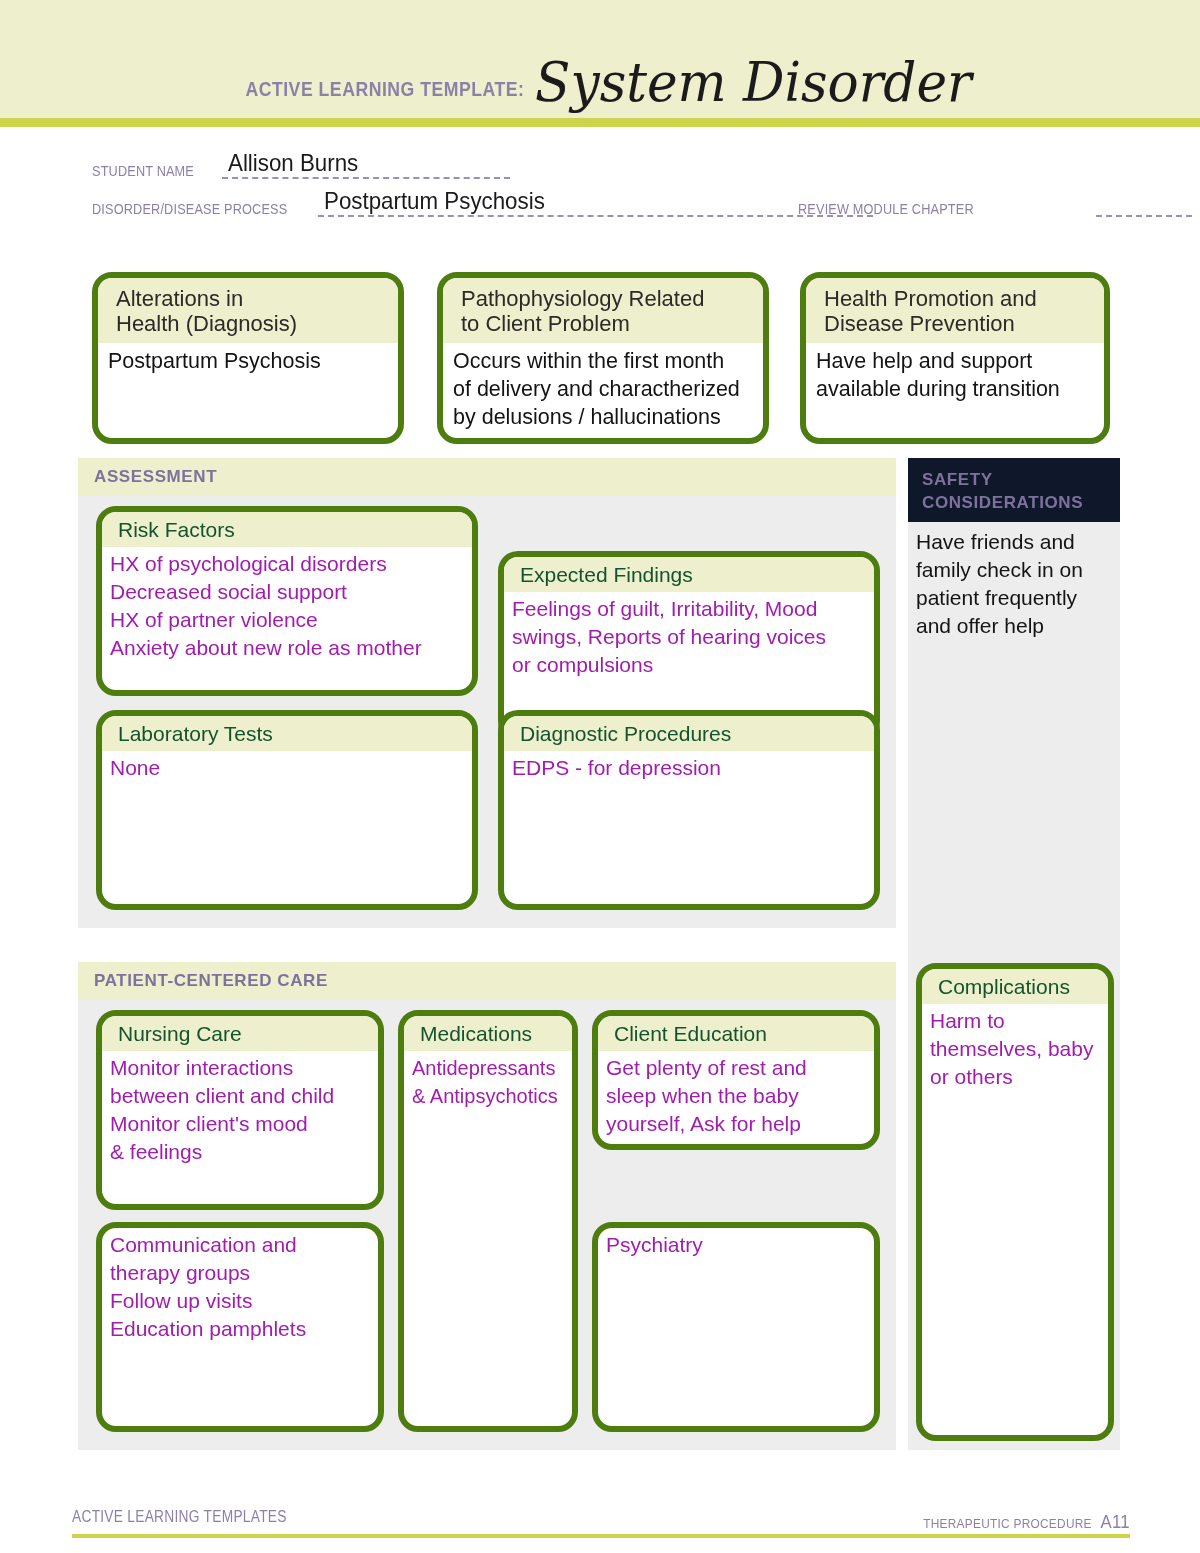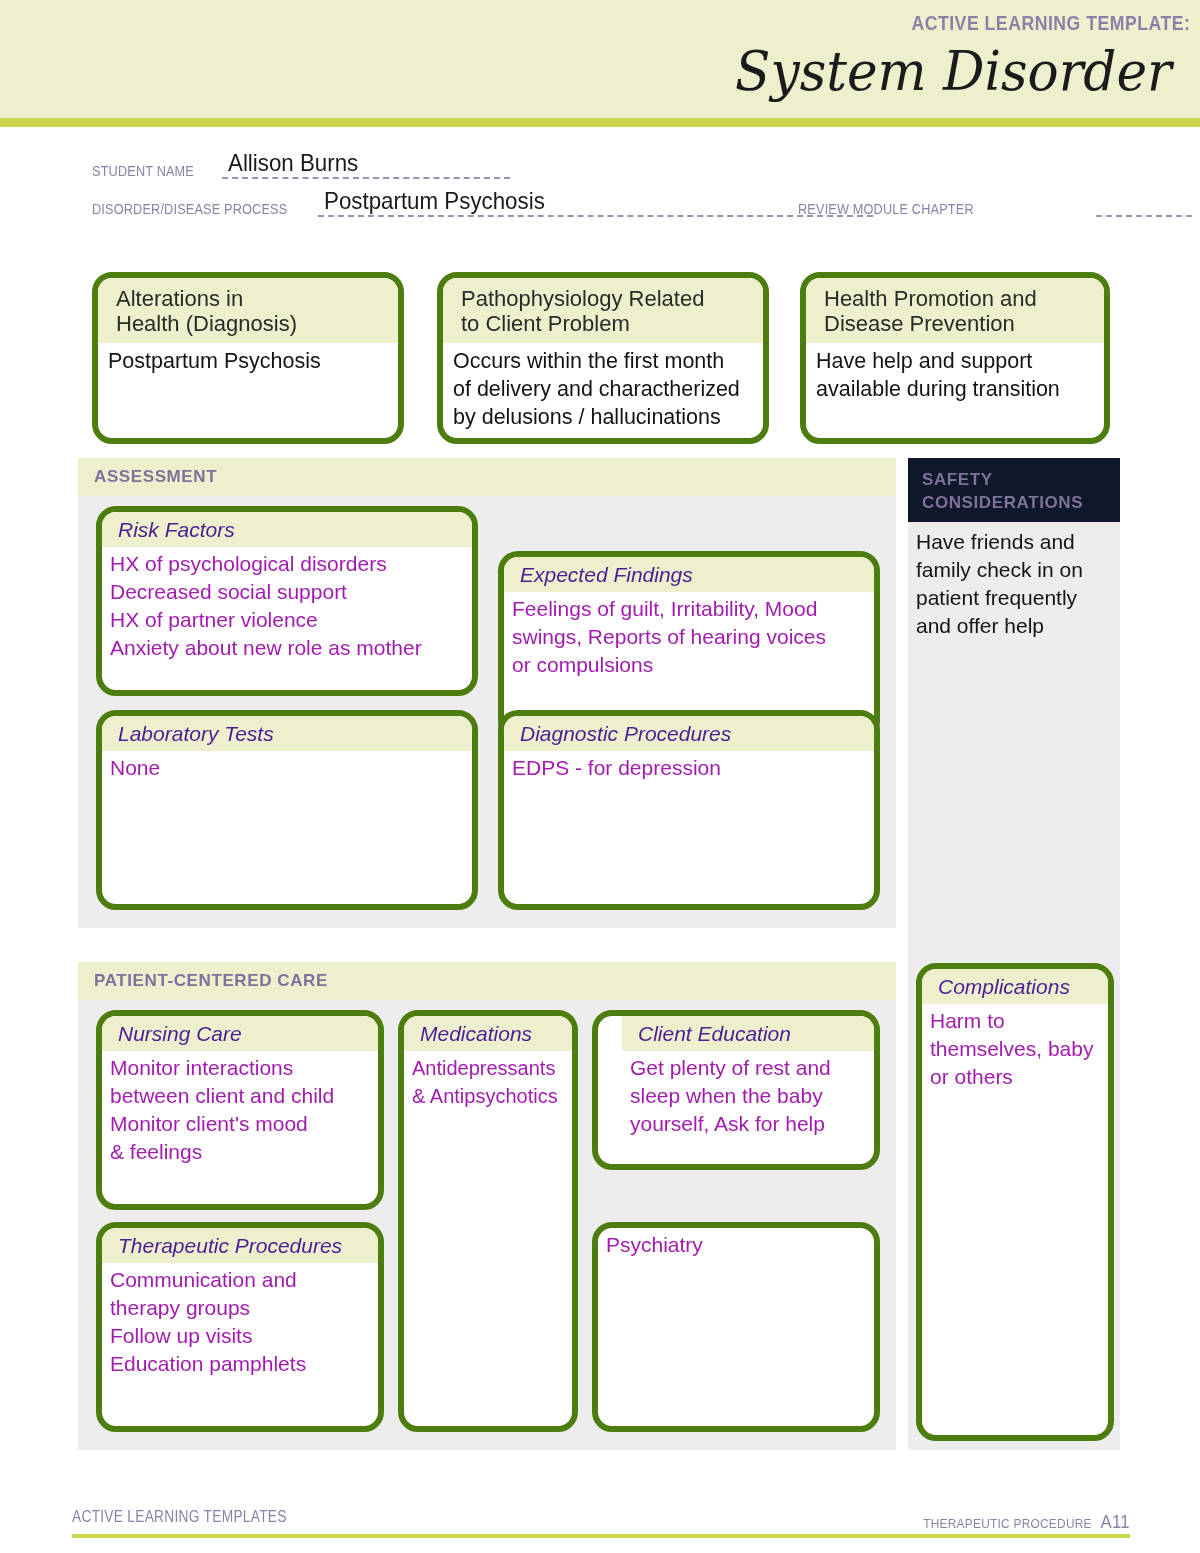--- a/index.html
+++ b/index.html
@@ -33,21 +33,20 @@
   }
   .header-inner {
     position: absolute;
     left: 0; top: 0;
     width: 1200px; height: 118px;
     display: flex;
     align-items: flex-end;
     justify-content: center;
     padding-bottom: 8px;
     box-sizing: border-box;
-    flex-direction: column;
   }
   .alt-kicker {
     font-family: "Liberation Sans", sans-serif;
     font-weight: bold;
     font-size: 20.5px;
     letter-spacing: 0.6px;
     color: #8c80a8;
     transform: scaleX(0.86);
     transform-origin: right bottom;
     margin-right: 10px;
@@ -185,30 +184,29 @@
   
   .a-risk  { left: 18px;  top: 48px;  width: 382px; height: 190px; }
   .a-exp   { left: 420px; top: 48px;  width: 382px; height: 190px; margin-top: 45px; }
   .a-lab   { left: 18px;  top: 252px; width: 382px; height: 200px; }
   .a-diag  { left: 420px; top: 252px; width: 382px; height: 200px; }
 
   
   .p-nurse { left: 18px;  top: 48px;  width: 288px; height: 200px; }
   .p-ther  { left: 18px;  top: 260px; width: 288px; height: 210px; }
   .p-meds  { left: 320px; top: 48px;  width: 180px; height: 422px; }
-  .p-edu   { left: 514px; top: 48px;  width: 288px; height: 160px; padding-left: 24px; }
+  .p-edu   { left: 514px; top: 48px;  width: 288px; height: 140px; }
   .p-inter { left: 514px; top: 260px; width: 288px; height: 210px; }
 
   .inner-head {
     background: #edefcd;
     padding: 6px 10px 5px 16px;
     font-size: 21px;
     line-height: 24px;
-    color: #4c1d95;
-    font-style: italic;
+    color: #14532d;
   }
   .inner-body {
     padding: 3px 6px 6px 8px;
     font-size: 21px;
     line-height: 28px;
     color: #a21caf;
   }
   .inner-body div { white-space: nowrap; }
   .narrow-body { font-size: 20px; }
 
@@ -392,21 +390,20 @@
     <div class="inner-head">Nursing Care</div>
     <div class="inner-body">
       <div>Monitor interactions</div>
       <div>between client and child</div>
       <div>Monitor client's mood</div>
       <div>&amp; feelings</div>
     </div>
   </div>
 
   <div class="card p-ther">
-    <div class="inner-head">Therapeutic Procedures</div>
     <div class="inner-body">
       <div>Communication and</div>
       <div>therapy groups</div>
       <div>Follow up visits</div>
       <div>Education pamphlets</div>
     </div>
   </div>
 
   <div class="card p-meds">
     <div class="inner-head">Medications</div>

